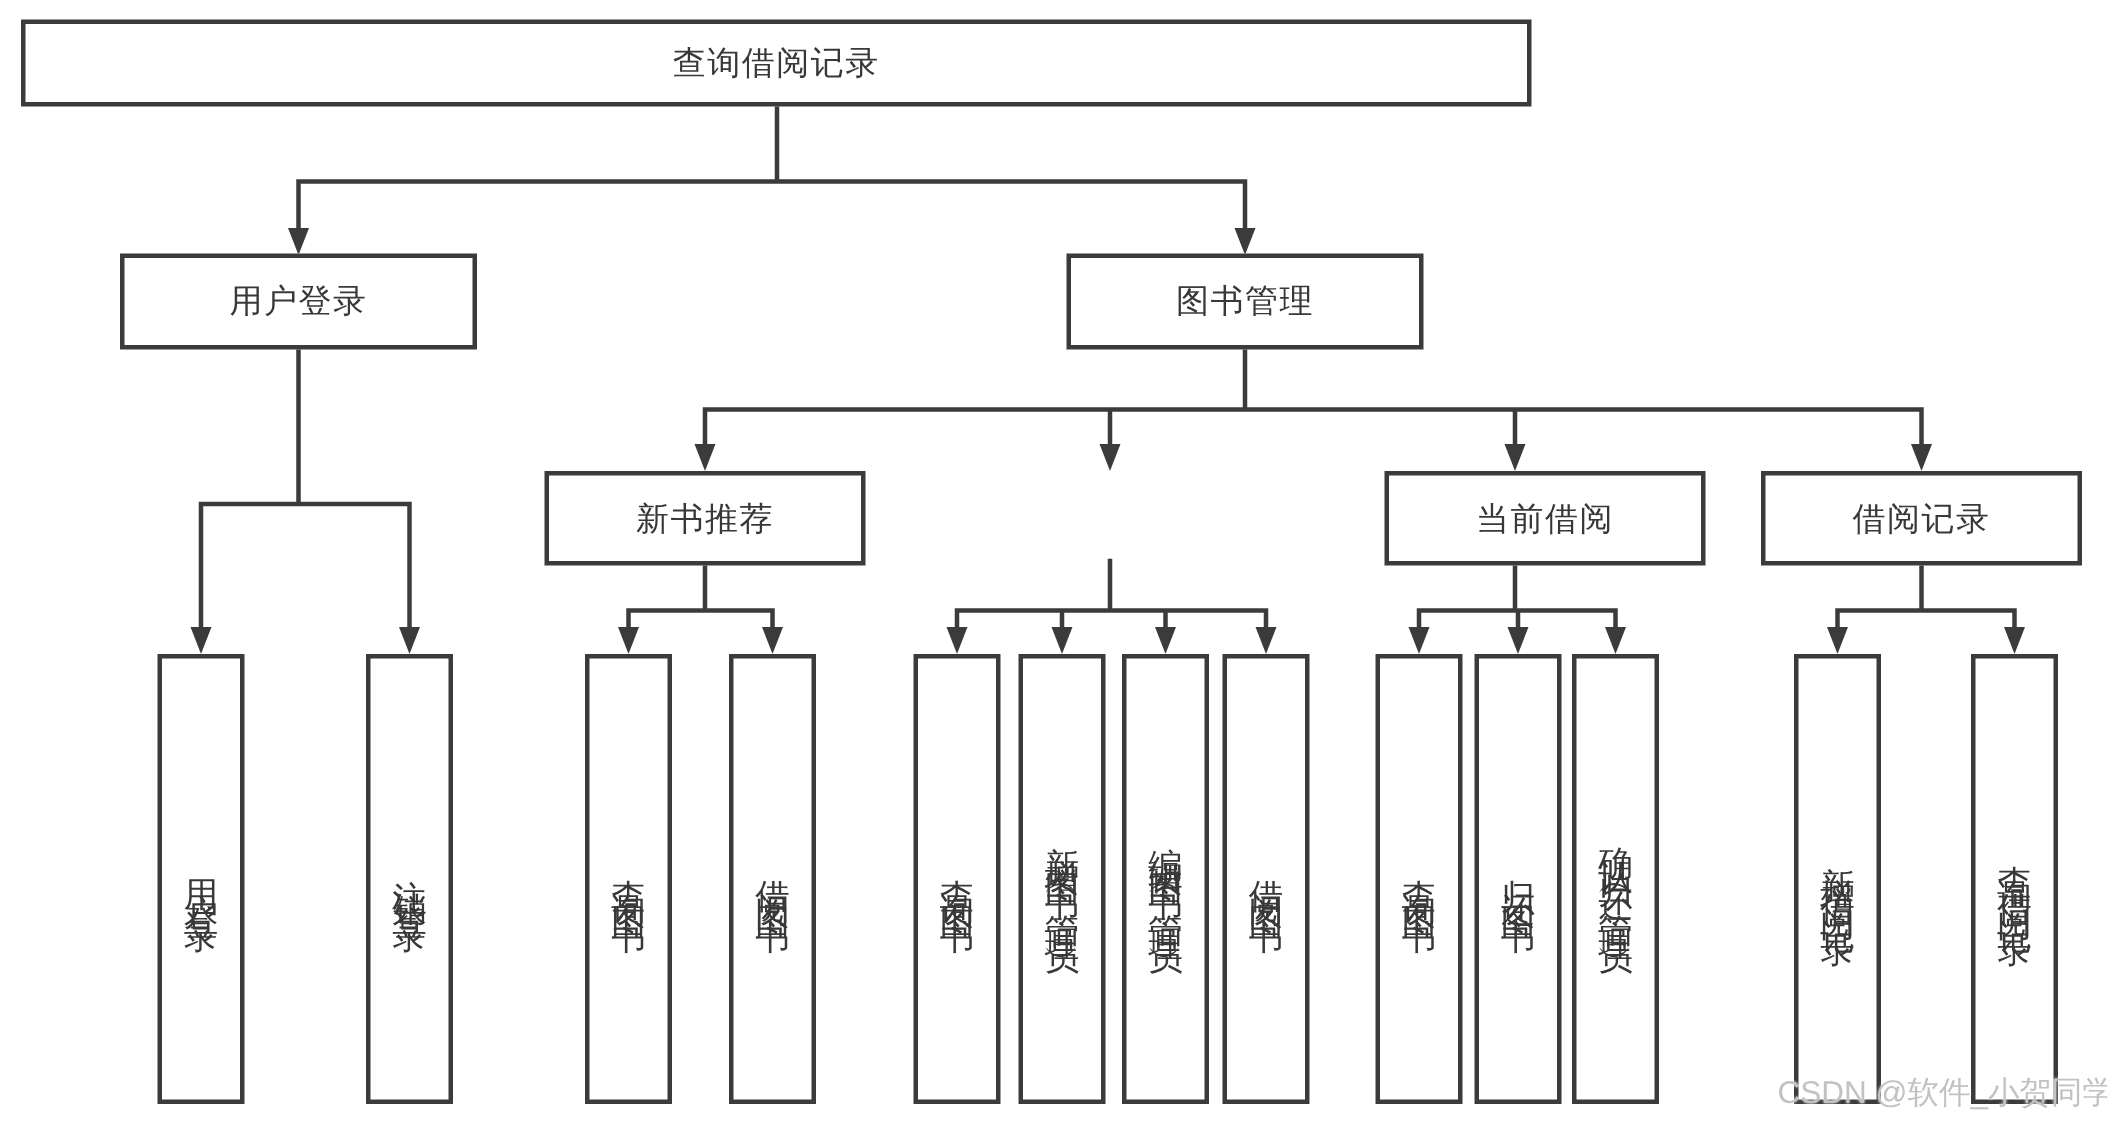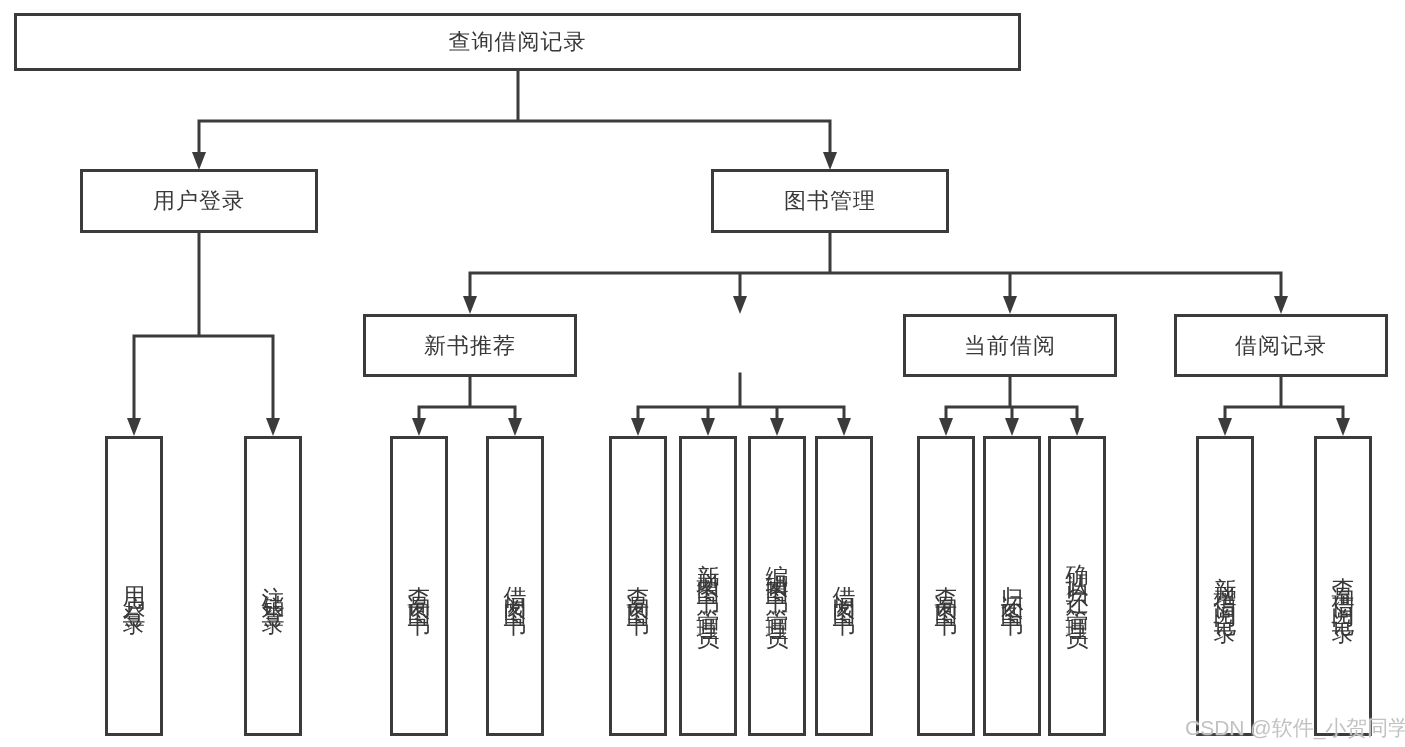--- a/index.html
+++ b/index.html
@@ -99,21 +99,21 @@
   <div class="box lv2" style="left:80px">
     <span class="label">用户登录</span>
   </div>
   <div class="box lv3" style="left:363px">
     <span class="label">新书推荐</span>
   </div>
 
   <div class="box lv2" style="left:711px">
     <span class="label">图书管理</span>
   </div>
-  <div class="box lv3" style="left:903px">
+  <div class="box lv3" style="left:923px">
     <span class="label">当前借阅</span>
   </div>
   <div class="box lv3" style="left:1174px">
     <span class="label">借阅记录</span>
   </div>
 
   <div class="box leaf" style="left:105px">
     <span class="vtext">用户登录</span>
   </div>
   <div class="box leaf" style="left:244px">

